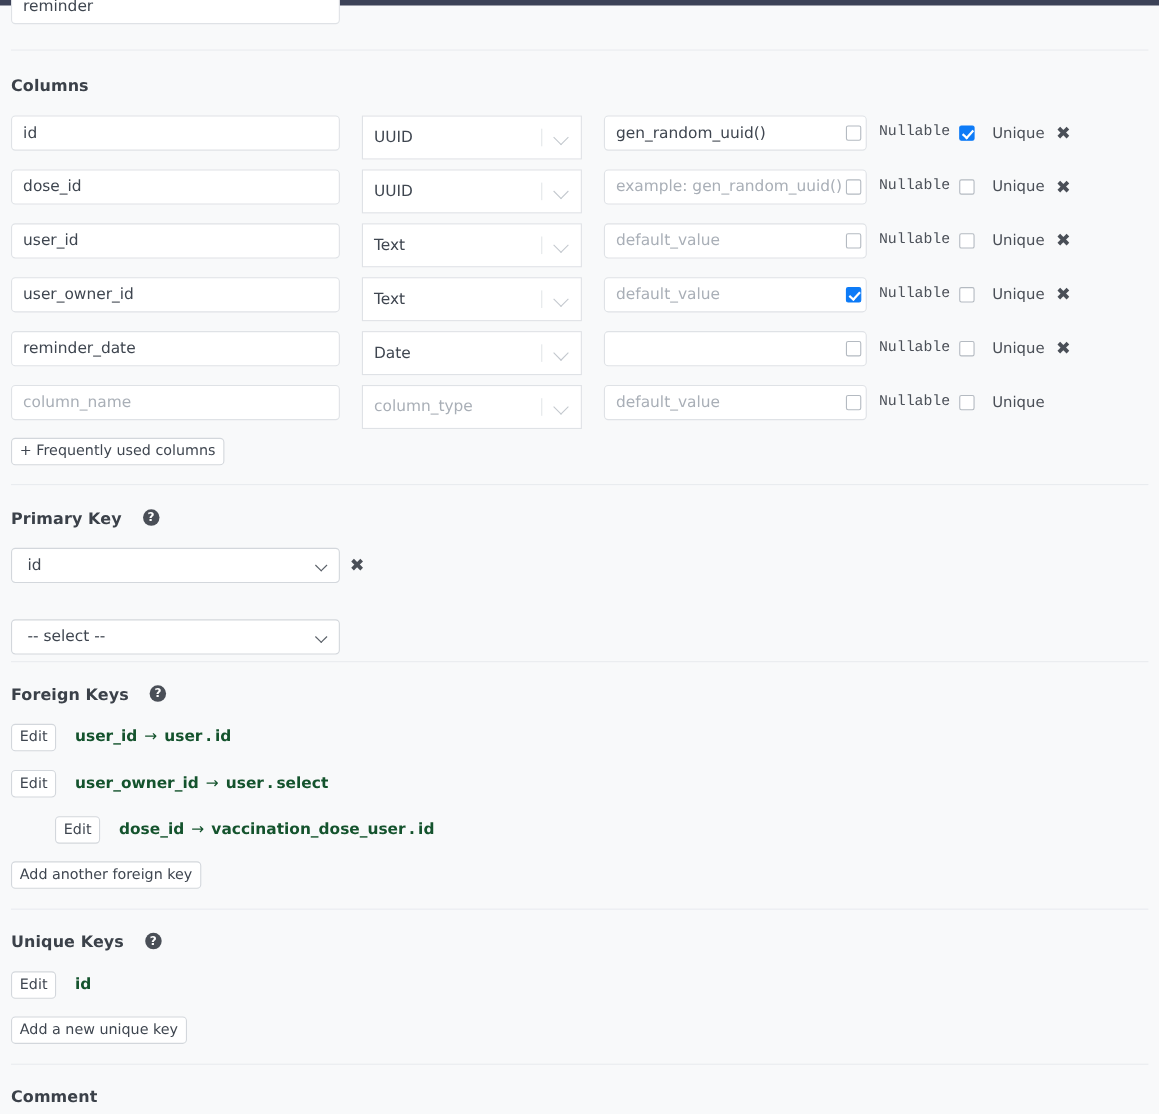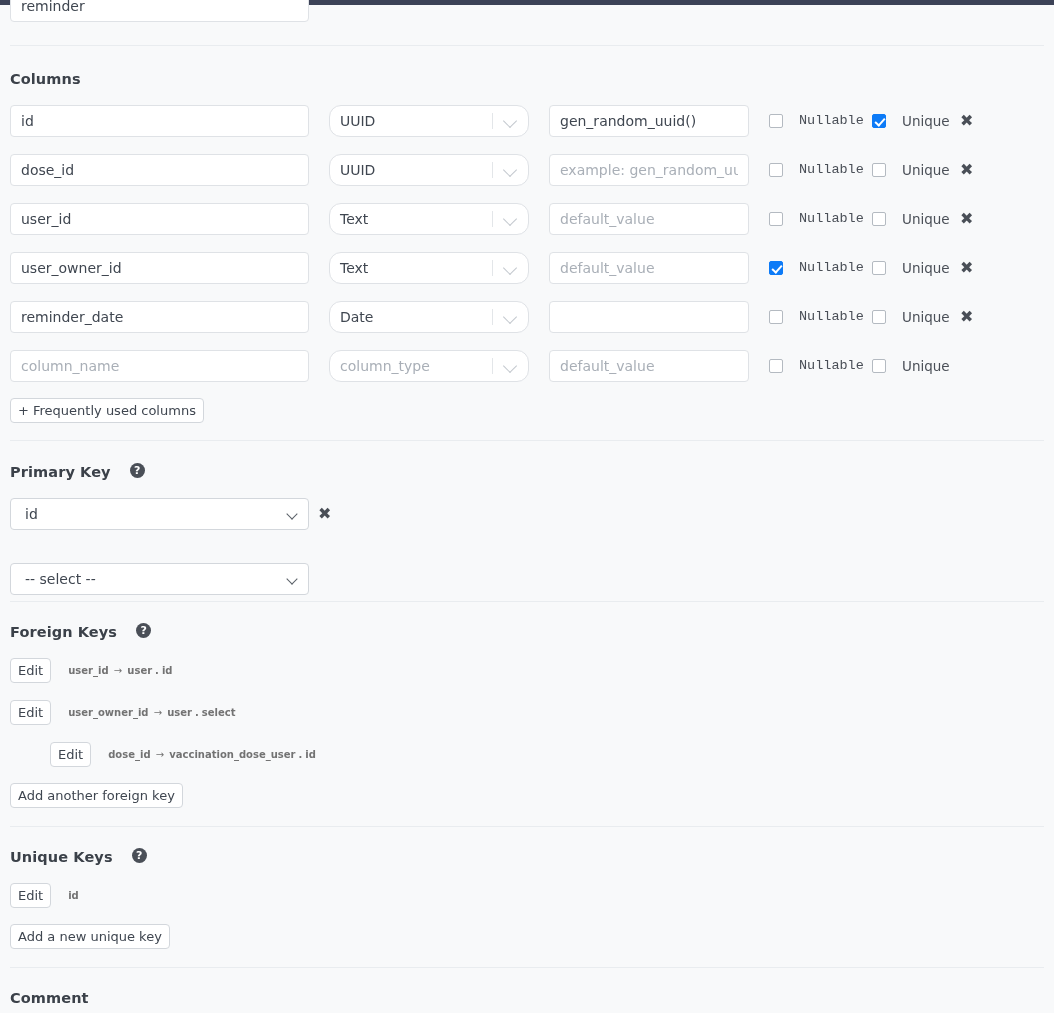--- a/index.html
+++ b/index.html
@@ -70,23 +70,23 @@
     color: #3f4650;
     padding: 0 10px;
     font-family: "DejaVu Sans", "Liberation Sans", sans-serif;
     outline: none;
   }
   .txt::placeholder { color: #a9afb7; opacity: 1; }
 
   
   .rsel {
     position: relative;
-    height: 32px;
+    height: 40px;
     border: 1px solid #dfe2e6;
-    border-radius: 12px;
+    border-radius: 0;
     background: #fff;
     display: flex;
     align-items: center;
     justify-content: flex-end;
   }
   .rsel-value {
     font-size: 14px;
     color: #3f4650;
     padding-left: 10px;
     flex: 1;
@@ -115,21 +115,21 @@
   }
 
   
   .col-row {
     position: absolute;
     left: 0; right: 0;
     height: 32px;
   }
   .cell-name  { position: absolute; left: 10px;  width: 299px; }
   .cell-type  { position: absolute; left: 329px; width: 200px; }
-  .cell-def   { position: absolute; left: 549px; width: 200px; }
+  .cell-def   { position: absolute; left: 549px; width: 239px; }
 
   .cell-name input, .cell-def input { width: 100%; }
 
   .chk {
     position: absolute;
     width: 14px; height: 14px;
     top: 9px;
     border: 1px solid #b4bac1;
     border-radius: 2px;
     background: #fff;
@@ -209,23 +209,23 @@
     width: 7px; height: 7px;
     border-right: 1.6px solid #5a6068;
     border-bottom: 1.6px solid #5a6068;
     transform: rotate(45deg);
     pointer-events: none;
   }
 
   
   .key-row { position: absolute; left: 10px; }
   .key-text {
-    font-size: 10px;
+    font-size: 14px;
     font-weight: bold;
-    color: #737373;
+    color: #14532d;
     margin-left: 17px;
     vertical-align: middle;
     white-space: nowrap;
   }
   .key-arrow { font-weight: normal; padding: 0 2px; }
   .key-dot { padding: 0 3px; }
 </style>
 </head>
 <body>
 

